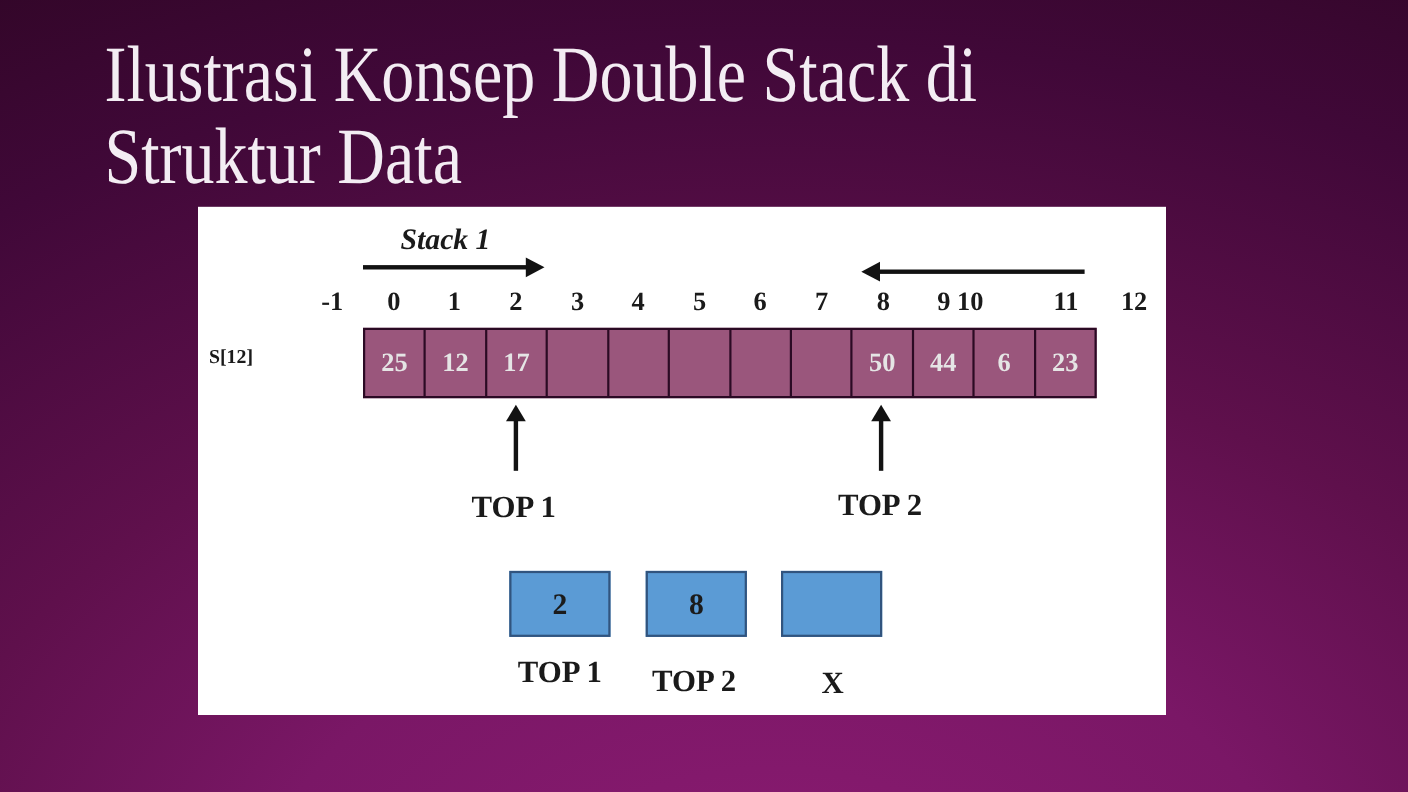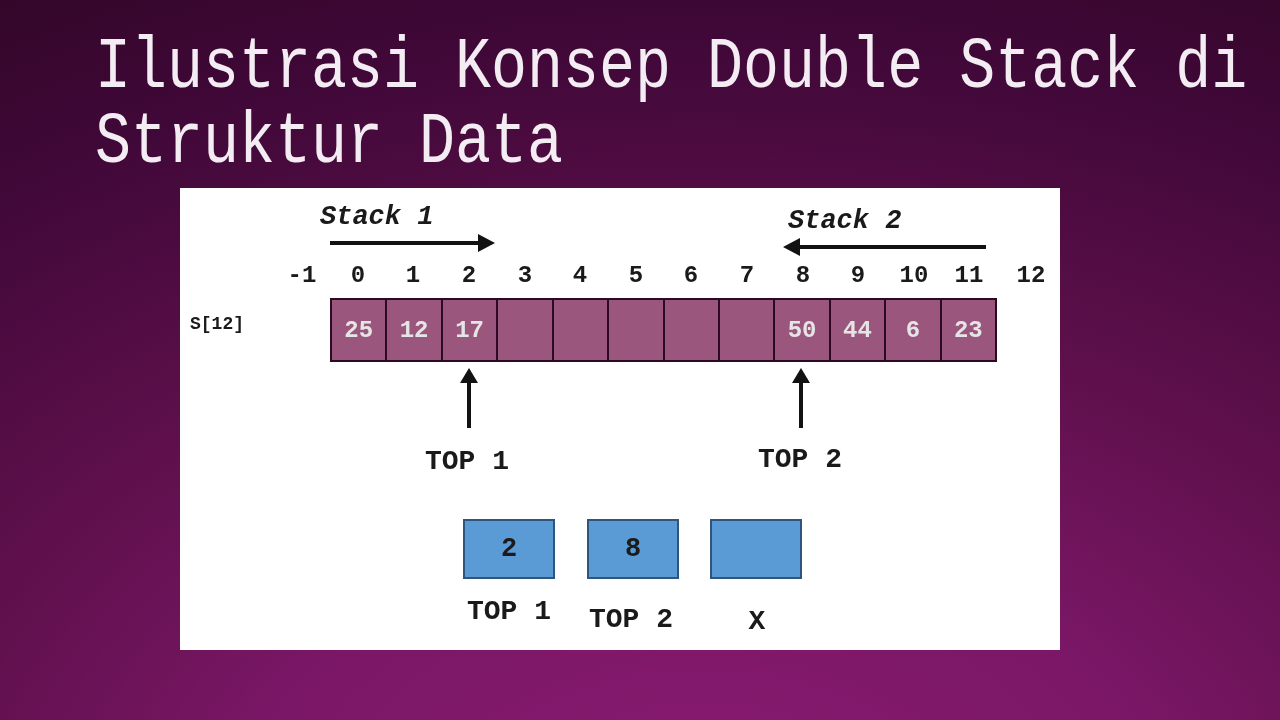--- a/index.html
+++ b/index.html
@@ -1,38 +1,38 @@
 <!DOCTYPE html>
 <html style="--panel-bg: #ffffff; --cell-fill: #9a567c; --cell-border: #2b0a24; --box-fill: #5b9bd5; --box-border: #31547e; --ink: #1a1a1a;"><head>
 <meta charset="utf-8">
 <style>
   html,body{margin:0;padding:0;}
   .slide{
     position:relative;
     width:1280px;height:720px;
     overflow:hidden;
-    font-family:Liberation Mono, monospace;
+    font-family:Liberation Serif, serif;
     background:radial-gradient(1600px 1100px at 55% 120%,
       #8c1b72 0%, #7a1766 30%, #5f104c 50%, #400838 75%, #2b0520 100%);
   }
   .title{
     position:absolute;left:95px;top:30px;
     font-size:60px;line-height:62px;font-weight:400;
     color:#f3edf3;letter-spacing:0px;
     transform:scaleY(1.21);transform-origin:left top;
     white-space:nowrap;
   }
   .panel{
     position:absolute;left:180px;top:188px;width:880px;height:462px;
     background:var(--panel-bg,#ffffff);
   }
   .panel *{position:absolute;box-sizing:border-box;color:var(--ink,#1a1a1a);}
   .stack-label{
     font-size:27px;font-weight:700;font-style:italic;
-    width:170px;white-space:nowrap;
+    width:170px;text-align:center;white-space:nowrap;
   }
   .h-arrow{height:4px;background:#121212;}
   .h-arrow.right::after{
     content:"";position:absolute;right:-15px;top:-7px;width:0;height:0;
     border-left:17px solid #121212;border-top:9px solid transparent;border-bottom:9px solid transparent;
   }
   .h-arrow.left::before{
     content:"";position:absolute;left:-15px;top:-7px;width:0;height:0;
     border-right:17px solid #121212;border-top:9px solid transparent;border-bottom:9px solid transparent;
   }
@@ -82,35 +82,34 @@
   <div class="title">
     <div>Ilustrasi Konsep Double Stack di</div>
     <div>Struktur Data</div>
   </div>
 
   <div class="panel">
 
     <div class="stack-label" style="left:140px;top:14px;">Stack 1</div>
     <div class="h-arrow right" style="left:150px;top:53px;width:150px;"></div>
 
-    <div class="stack-label" style="left:608px;top:18px;">Stack 2</div>
     <div class="h-arrow left" style="left:618px;top:57px;width:188px;"></div>
 
     <span class="idx" style="left:122px;">-1</span>
     <span class="idx" style="left:178px;">0</span>
     <span class="idx" style="left:233px;">1</span>
     <span class="idx" style="left:289px;">2</span>
     <span class="idx" style="left:345px;">3</span>
     <span class="idx" style="left:400px;">4</span>
     <span class="idx" style="left:456px;">5</span>
     <span class="idx" style="left:511px;">6</span>
     <span class="idx" style="left:567px;">7</span>
     <span class="idx" style="left:623px;">8</span>
     <span class="idx" style="left:678px;">9</span>
-    <span class="idx" style="left:734px;">10</span>
+    <span class="idx" style="left:702px;">10</span>
     <span class="idx" style="left:789px;">11</span>
     <span class="idx" style="left:851px;">12</span>
 
     <div class="array-name">S[12]</div>
 
     <div class="cells">
       <div class="cell">25</div>
       <div class="cell">12</div>
       <div class="cell">17</div>
       <div class="cell"></div>

